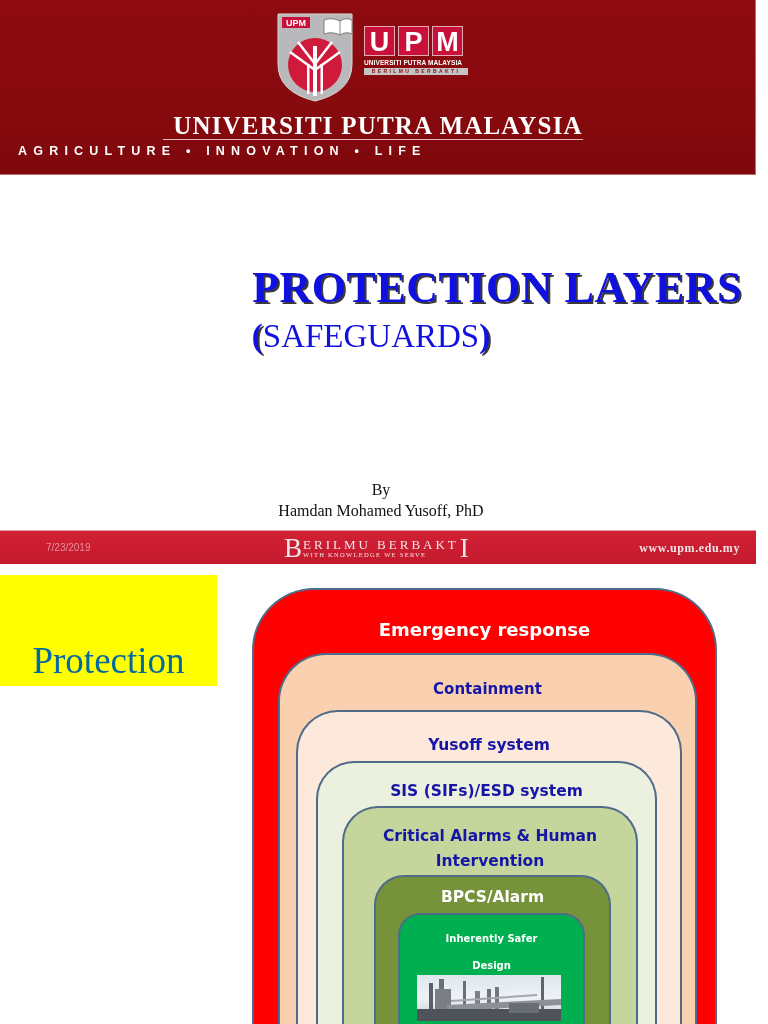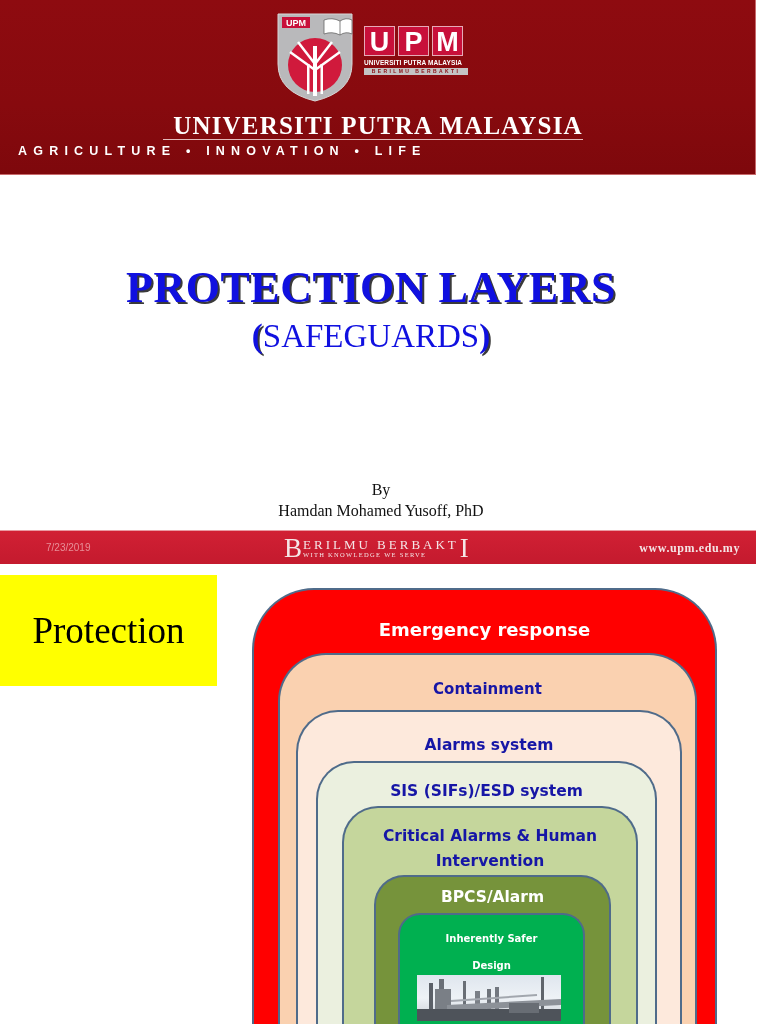--- a/index.html
+++ b/index.html
@@ -33,21 +33,21 @@
       position: absolute; left: 0; width: 756px; top: 112px; text-align: center;
       font-family: "Liberation Serif", serif; font-weight: bold; font-size: 25px; color: #ffffff; letter-spacing: 1.2px;
     }
     .uni-rule { position: absolute; left: 163px; top: 139px; width: 420px; height: 1px; background: #e4b9ba; }
     .uni-tagline {
       position: absolute; left: 0; width: 756px; top: 144px; text-align: left;
       font-family: "Liberation Sans", sans-serif; font-weight: bold; font-size: 12.5px; color: #ffffff; letter-spacing: 6.2px; margin-left: 18px;
     }
 
     .title-main {
-      position: absolute; left: 0; width: 742px; top: 262px; text-align: center;
+      position: absolute; left: 0; width: 742px; top: 262px; text-align: right;
       font-family: "Liberation Serif", serif; font-weight: bold; font-size: 44px; color: #1010e0;
       text-shadow: 2px 2px 0 #3a3a3a; letter-spacing: 0.5px;
     }
     .title-sub {
       position: absolute; left: 0; width: 742px; top: 318px; text-align: center;
       font-family: "Liberation Serif", serif; font-size: 33px; color: #1010e0;
     }
     .title-sub .paren { font-weight: bold; text-shadow: 2px 2px 0 #3a3a3a; }
 
     .by-label {
@@ -71,22 +71,22 @@
     .fm-bot { font-family: "Liberation Serif", serif; font-size: 6.5px; letter-spacing: 1.3px; line-height: 8px; }
     .footer-url {
       position: absolute; right: 16px; top: 10px; font-family: "Liberation Serif", serif; font-weight: bold;
       font-size: 12px; color: #f4e4e5; letter-spacing: 0.6px;
     }
 
     
     .slide2 { position: absolute; left: 0; top: 568px; width: 768px; height: 456px; background: #ffffff; }
     .yellow-box {
       position: absolute; left: 0; top: 7px; width: 217px; height: 111px; background: #ffff00;
-      display: flex; flex-direction: column; align-items: center; justify-content: center;
-      font-family: "Liberation Serif", serif; color: #000000; font-size: 37px; line-height: 50px;
+      display: flex; flex-direction: column; align-items: center; justify-content: flex-end;
+      font-family: "Liberation Serif", serif; color: #0369a1; font-size: 37px; line-height: 50px;
     }
     .layer {
       position: absolute; border: 2px solid #4f6b8a; border-bottom: none;
       text-align: center; font-family: "DejaVu Sans", sans-serif; font-weight: bold;
     }
     .layer .lbl { display: block; }
     .l1 { left: 252px; top: 20px; width: 465px; height: 440px; background: #ff0000; border-radius: 62px 62px 0 0; }
     .l2 { left: 278px; top: 85px; width: 419px; height: 380px; background: #fad1b0; border-radius: 48px 48px 0 0; }
     .l3 { left: 296px; top: 142px; width: 386px; height: 320px; background: #fde9dc; border-radius: 42px 42px 0 0; }
     .l4 { left: 316px; top: 193px; width: 341px; height: 270px; background: #ebf0df; border-radius: 38px 38px 0 0; }
@@ -165,21 +165,21 @@
     <span>Protection</span>
   </div>
 
   <div class="layer l1">
     <span class="lbl">Emergency response</span>
   </div>
   <div class="layer l2">
     <span class="lbl">Containment</span>
   </div>
   <div class="layer l3">
-    <span class="lbl">Alarms system</span>
+    <span class="lbl">Yusoff system</span>
   </div>
   <div class="layer l4">
     <span class="lbl">SIS (SIFs)/ESD system</span>
   </div>
   <div class="layer l5">
     <span class="lbl">Critical Alarms &amp; Human</span>
     <span class="lbl" style="margin-top:0">Intervention</span>
   </div>
   <div class="layer l6">
     <span class="lbl">BPCS/Alarm</span>

